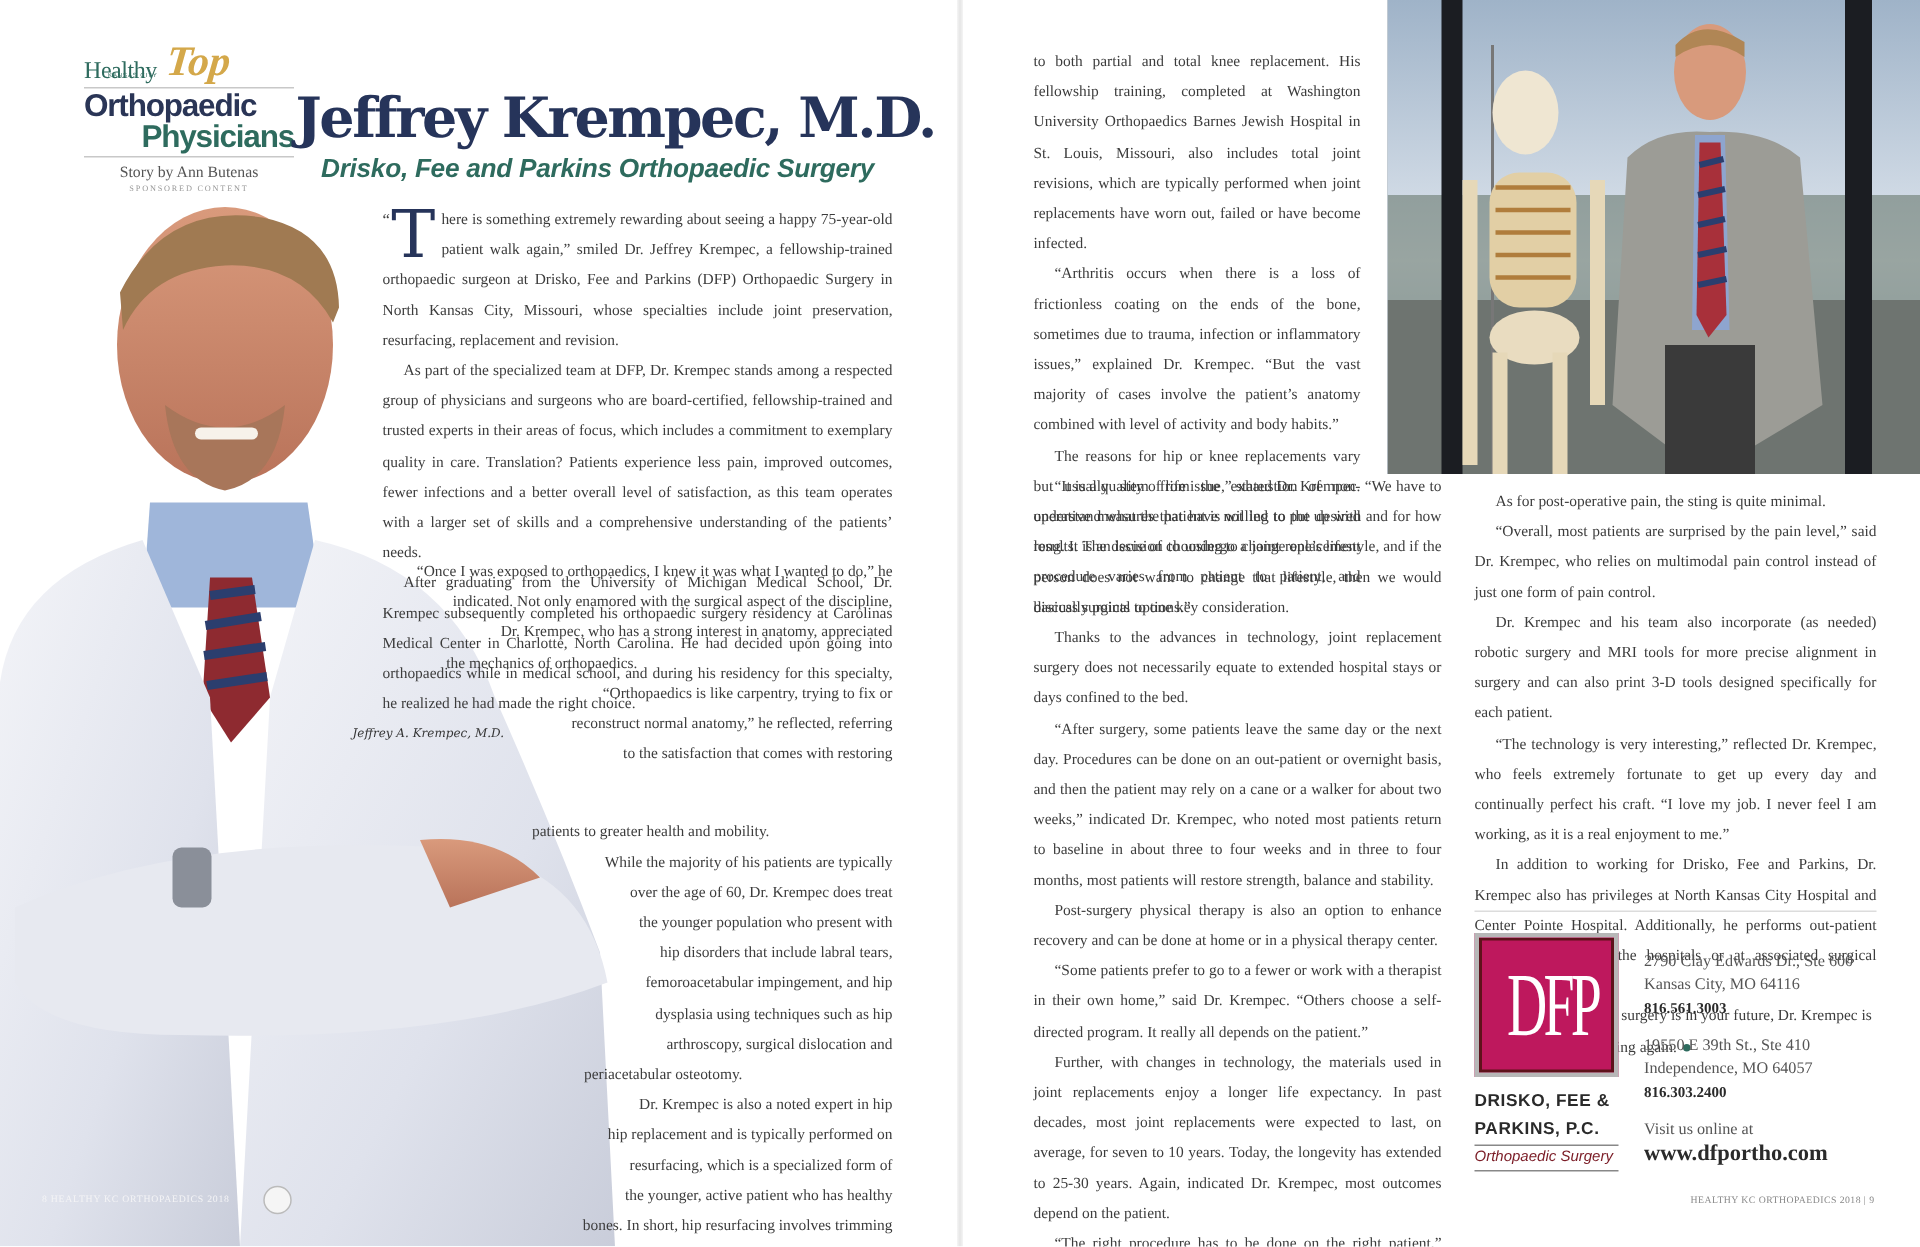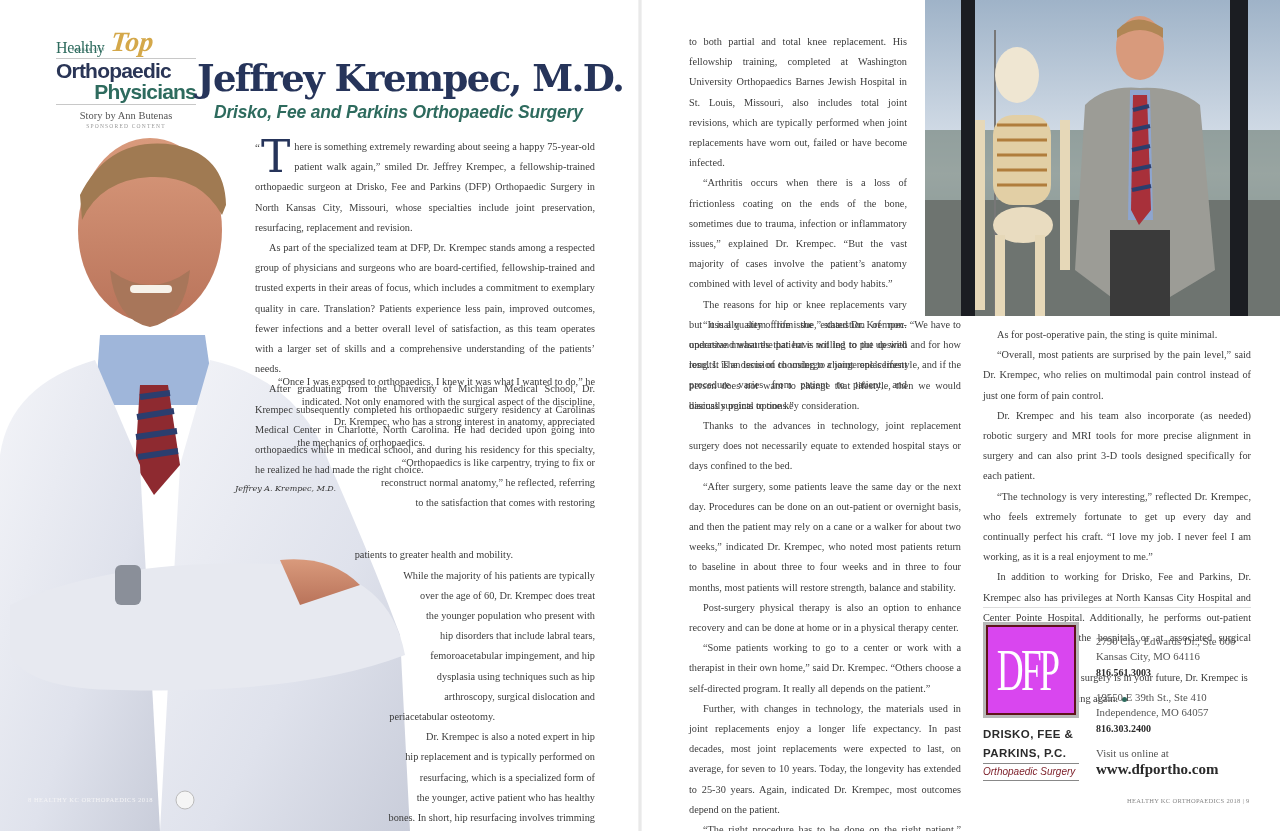--- a/index.html
+++ b/index.html
@@ -48,21 +48,21 @@
   .col-right { position: absolute; left: 983px; top: 325px; width: 268px; }
 
   .photo { position: absolute; left: 925px; top: 0; width: 355px; height: 316px; overflow: hidden; background: #8a99a8; }
   .photo svg { width: 100%; height: 100%; display: block; }
 
   .end-dot { display: inline-block; width: 5px; height: 5px; border-radius: 50%; background: #2e6b5e; margin-left: 4px; vertical-align: middle; }
 
   .divider { position: absolute; left: 983px; top: 607px; width: 268px; height: 1px; background: #dcdcdc; }
 
   .dfp-block { position: absolute; left: 983px; top: 622px; width: 270px; height: 165px; }
-  .dfp-logo { position: absolute; left: 0; top: 0; width: 96px; height: 96px; background: #d946ef; border: 3px solid #b7b7b7; box-shadow: inset 0 0 0 2px #5e121b; display: flex; align-items: center; justify-content: flex-end; }
+  .dfp-logo { position: absolute; left: 0; top: 0; width: 96px; height: 96px; background: #be185d; border: 3px solid #b7b7b7; box-shadow: inset 0 0 0 2px #5e121b; display: flex; align-items: center; justify-content: flex-start; }
   .dfp-logo span { font-family: "Liberation Serif", serif; font-size: 60px; color: #fff; letter-spacing: -4px; transform: scaleX(0.62); display: block; line-height: 1; }
   .dfp-name { position: absolute; left: 0; top: 103px; width: 98px; font-family: "Liberation Sans", sans-serif; font-weight: bold; font-size: 11.5px; line-height: 19px; color: #2a2a2a; letter-spacing: 0.4px; }
   .dfp-rule1 { position: absolute; left: 0; top: 141px; width: 96px; height: 1px; background: #888; }
   .dfp-tag { position: absolute; left: 0; top: 144px; font-family: "Liberation Sans", sans-serif; font-style: italic; font-size: 10px; color: #7a1b25; }
   .dfp-rule2 { position: absolute; left: 0; top: 158px; width: 96px; height: 1px; background: #888; }
 
   .contact { position: absolute; left: 113px; top: 12px; width: 160px; font-family: Liberation Serif, serif; color: #444; }
   .contact .addr { font-size: 10.8px; line-height: 15px; color: #555; }
   .contact .phone { font-size: 10px; font-weight: bold; color: #2a2a2a; line-height: 17px; margin-bottom: 9px; }
   .contact .visit { font-size: 10.8px; color: #555; line-height: 14px; }
@@ -204,21 +204,21 @@
       <path d="M208 110 L224 106 M207 130 L225 126 M207 150 L225 146 M207 170 L226 166 M207 190 L226 186" stroke="#2b3e6e" stroke-width="4"></path>
       <rect x="185" y="230" width="60" height="86" fill="#3a3a3a"></rect>
     </svg>
   </div>
 
   <div class="col-mid-wide body-text">
     <p>“It is a quality of life issue,” stated Dr. Krempec. “We have to understand what the patient is willing to put up with and for how long. It is an issue of choosing to change one’s lifestyle, and if the person does not want to change that lifestyle, then we would discuss surgical options.”</p>
     <p>Thanks to the advances in technology, joint replacement surgery does not necessarily equate to extended hospital stays or days confined to the bed.</p>
     <p>“After surgery, some patients leave the same day or the next day. Procedures can be done on an out-patient or overnight basis, and then the patient may rely on a cane or a walker for about two weeks,” indicated Dr. Krempec, who noted most patients return to baseline in about three to four weeks and in three to four months, most patients will restore strength, balance and stability.</p>
     <p>Post-surgery physical therapy is also an option to enhance recovery and can be done at home or in a physical therapy center.</p>
-    <p>“Some patients working to go to a center or work with a therapist in their own home,” said Dr. Krempec. “Others choose a self-directed program. It really all depends on the patient.”</p>
+    <p>“Some patients prefer to go to a fewer or work with a therapist in their own home,” said Dr. Krempec. “Others choose a self-directed program. It really all depends on the patient.”</p>
     <p>Further, with changes in technology, the materials used in joint replacements enjoy a longer life expectancy. In past decades, most joint replacements were expected to last, on average, for seven to 10 years. Today, the longevity has extended to 25-30 years. Again, indicated Dr. Krempec, most outcomes depend on the patient.</p>
     <p>“The right procedure has to be done on the right patient,” expressed Dr. Krempec. “These certainly require lifestyle changes, and many of my patients go on to lead very active lifestyles. It is up to me to provide the product to accommodate the wishes of the patient. We are fortunate, too, that many of our patients return to active lifestyles and remain symptom-free.”</p>
   </div>
 
   <div class="col-right body-text">
     <p>As for post-operative pain, the sting is quite minimal.</p>
     <p>“Overall, most patients are surprised by the pain level,” said Dr. Krempec, who relies on multimodal pain control instead of just one form of pain control.</p>
     <p>Dr. Krempec and his team also incorporate (as needed) robotic surgery and MRI tools for more precise alignment in surgery and can also print 3-D tools designed specifically for each patient.</p>
     <p>“The technology is very interesting,” reflected Dr. Krempec, who feels extremely fortunate to get up every day and continually perfect his craft. “I love my job. I never feel I am working, as it is a real enjoyment to me.”</p>
     <p>In addition to working for Drisko, Fee and Parkins, Dr. Krempec also has privileges at North Kansas City Hospital and Center Pointe Hospital. Additionally, he performs out-patient procedures either at the hospitals or at associated surgical centers.</p>

